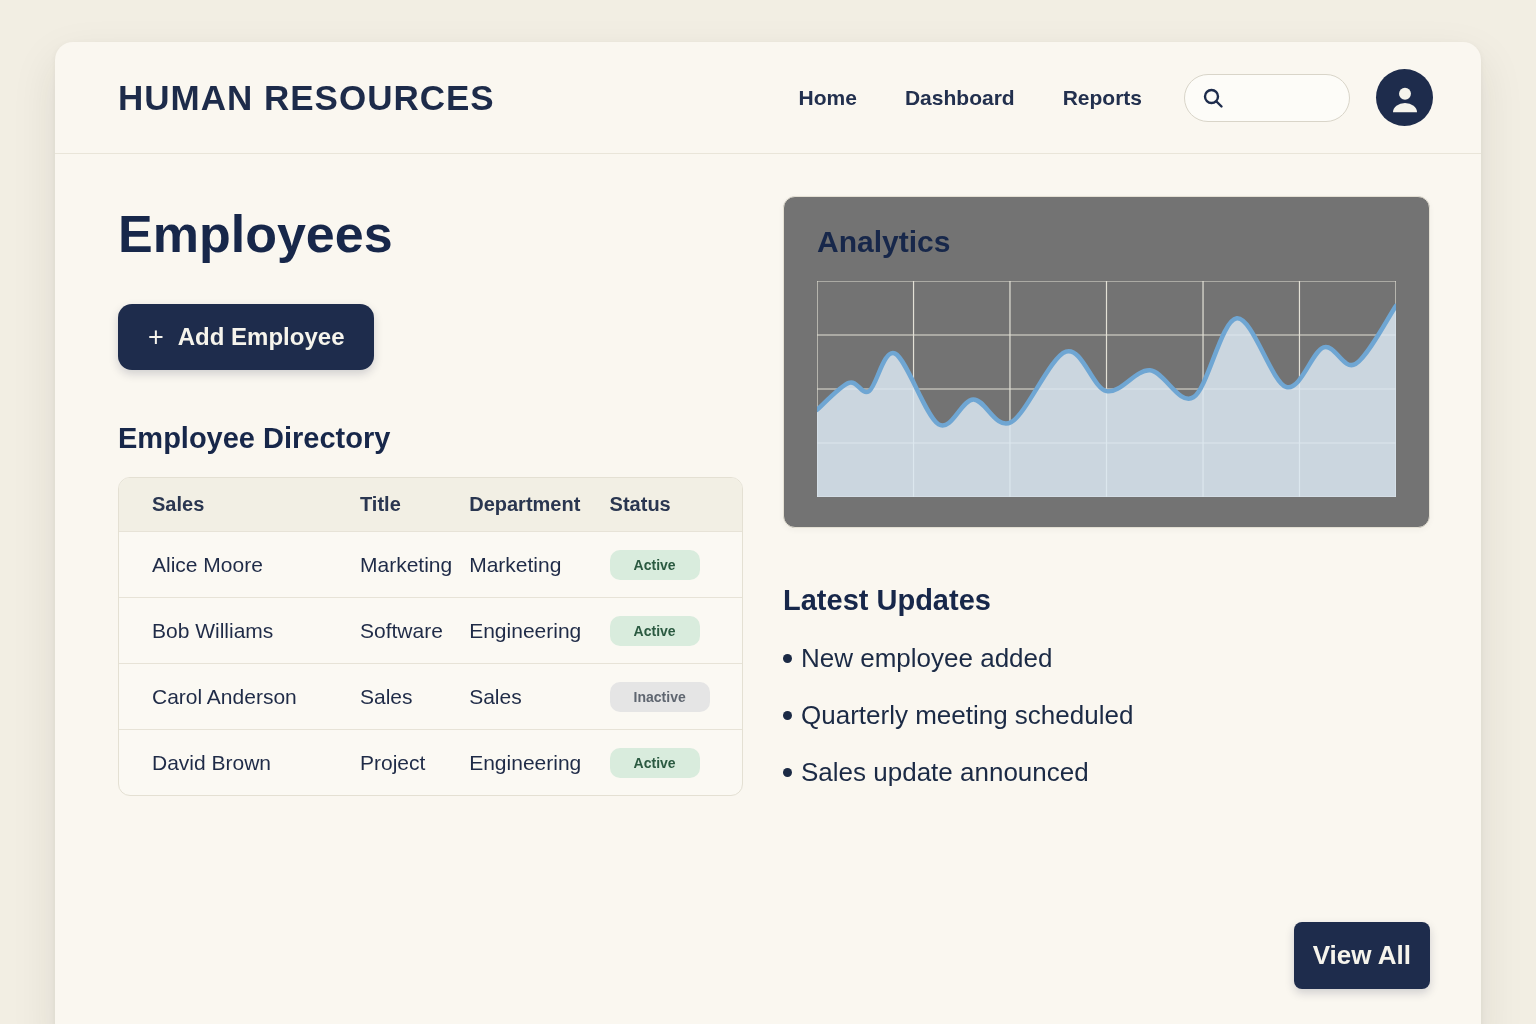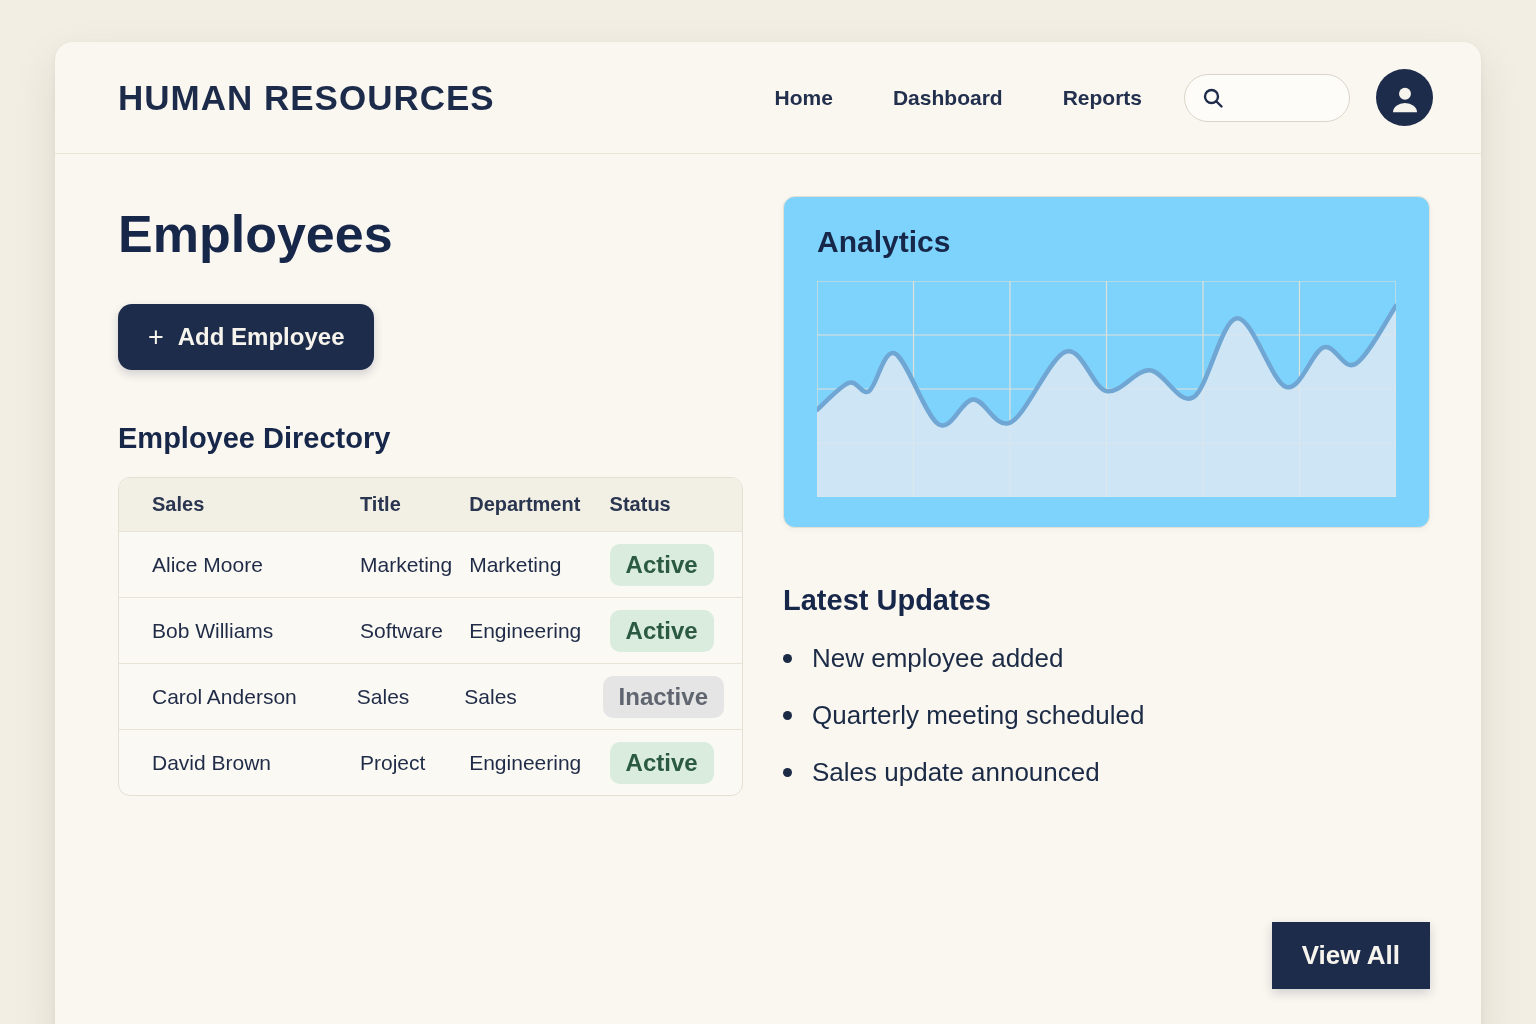--- a/index.html
+++ b/index.html
@@ -15,21 +15,21 @@
     box-shadow:0 18px 45px rgba(40,40,30,.10), 0 2px 6px rgba(40,40,30,.05);
     display:flex; flex-direction:column;
   }
   
   .header {
     height:112px; padding:0 48px 0 63px;
     display:flex; align-items:center;
     border-bottom:1px solid #e9e5d9;
   }
   .logo { font-size:35px; font-weight:700; letter-spacing:1px; color:#1d2b4a; }
-  .nav { margin-left:auto; display:flex; gap:60px; align-items:center; }
+  .nav { margin-left:auto; display:flex; gap:48px; align-items:center; }
   .nav-item { font-size:21px; font-weight:700; color:#22304e; cursor:pointer; background:none; border:none; font-family:inherit; }
   .search-wrap {
     margin-left:42px; width:166px; height:48px; border-radius:24px;
     border:1.5px solid #d9d5c9; background:#fdfcf8;
     display:flex; align-items:center; padding-left:16px;
   }
   .search-wrap svg { flex:0 0 auto; }
   .search-input { border:none; outline:none; background:transparent; width:110px; height:40px; font-size:18px; font-family:inherit; color:#1d2b4a; }
   .avatar {
     margin-left:26px; width:57px; height:57px; border-radius:50%;
@@ -57,40 +57,40 @@
     align-items:center; padding:0 18px 0 33px; min-height:66px;
     border-top:1px solid #e7e3d7; font-size:21px; color:#1f2b47;
   }
   .trow.head {
     border-top:none; background:#f2efe4; min-height:53px;
     font-size:20px; font-weight:600; color:#2a3650;
   }
   .pill {
     justify-self:start; white-space:nowrap;
     background:#d9ecdd; color:#2b5a41;
-    font-size:24px; font-weight:600; padding:7px 16px; border-radius:10px;
+    font-size:14px; font-weight:600; padding:7px 24px; border-radius:10px;
   }
   .pill[data-status="Inactive"] { background:#e5e5e5; color:#5f6670; }
   
   .right { display:flex; flex-direction:column; }
   .analytics-card {
-    border:1px solid #e4e0d4; border-radius:12px; background:#7dd3fc;
+    border:1px solid #e4e0d4; border-radius:12px; background:#737373;
     padding:28px 33px 30px 33px;
     box-shadow:0 2px 6px rgba(40,40,30,.04);
   }
   .analytics-title { font-size:30px; font-weight:800; color:#17274a; }
   .chart { margin-top:22px; width:100%; height:216px; display:block; }
   .updates-title { margin-top:56px; font-size:29px; font-weight:800; color:#17274a; }
   .updates { margin-top:26px; list-style:none; display:flex; flex-direction:column; gap:26px; }
-  .updates li { display:flex; align-items:center; gap:20px; font-size:26px; color:#1b2a45; }
+  .updates li { display:flex; align-items:center; gap:9px; font-size:26px; color:#1b2a45; }
   .bullet { width:9px; height:9px; border-radius:50%; background:#1b2a45; flex:0 0 auto; }
   .view-all {
     margin-top:auto; align-self:flex-end;
-    background:#1e2c4c; color:#f6f4ec; border:none; border-radius:0;
-    padding:18px 30px; font-size:26px; font-weight:700; font-family:inherit; cursor:pointer;
+    background:#1e2c4c; color:#f6f4ec; border:none; border-radius:8px;
+    padding:18px 19px; font-size:26px; font-weight:700; font-family:inherit; cursor:pointer;
     box-shadow:0 4px 10px rgba(20,30,60,.18);
     margin-left:24px;
   }
 </style>
 </head>
 <body>
 
 <div class="card">
 
   <header class="header">

